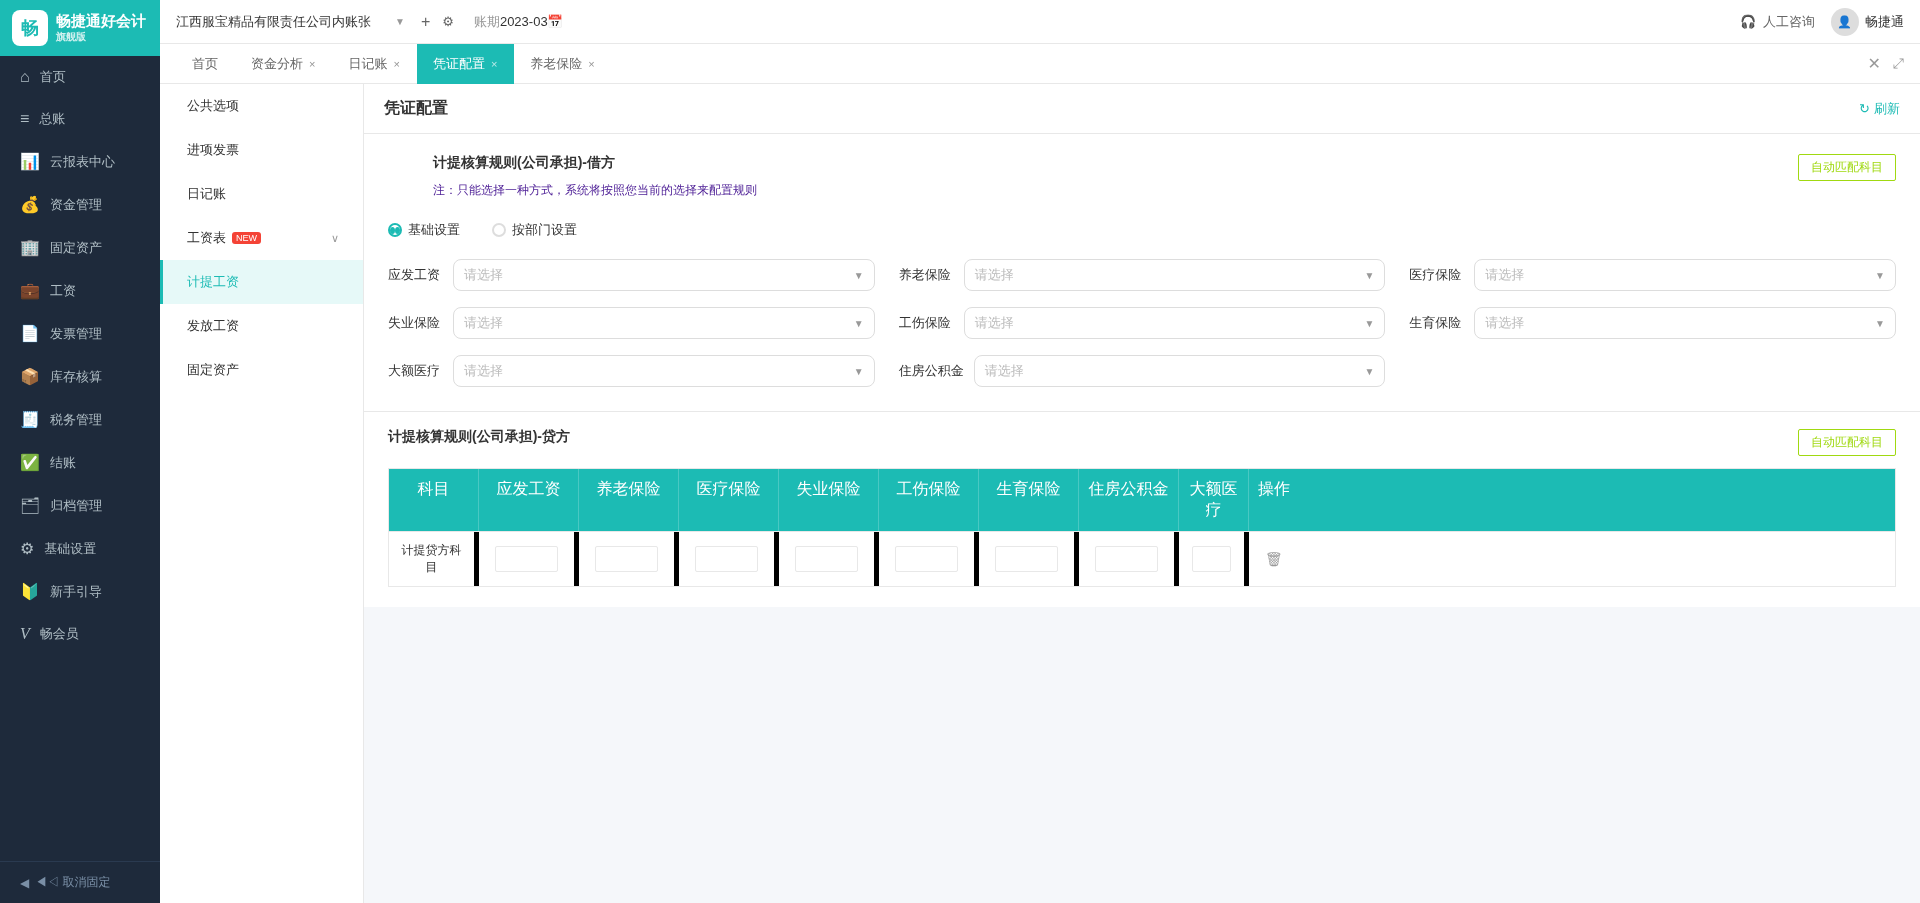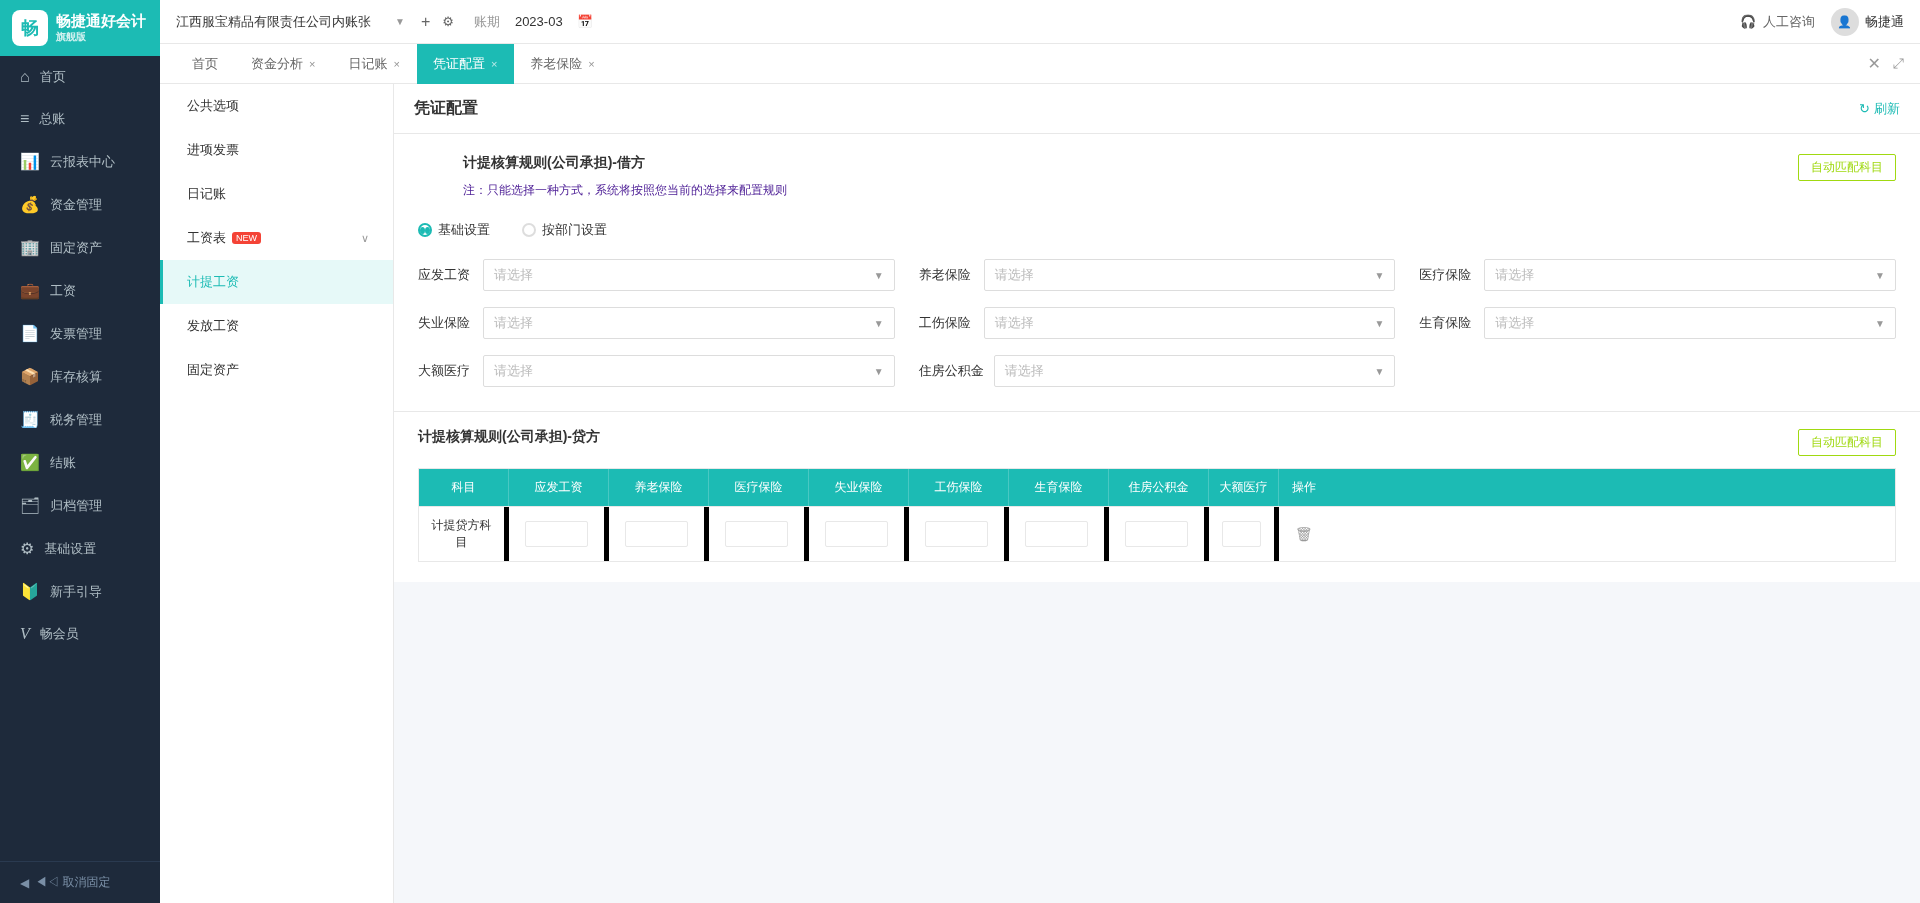--- a/index.html
+++ b/index.html
@@ -73,21 +73,21 @@
       height: 44px;
       gap: 12px;
     }
     .topbar-company {
       display: flex; align-items: center; gap: 24px;
       font-size: 13px; color: #333; cursor: pointer;
     }
     .topbar-company .arrow { color: #999; font-size: 10px; }
     .topbar-add { color: #666; font-size: 16px; cursor: pointer; margin-left: 4px; }
     .topbar-settings { color: #666; cursor: pointer; }
-    .topbar-period { display: flex; align-items: center; gap: 15px; font-size: 13px; color: #333; margin-left: 8px; }
+    .topbar-period { display: flex; align-items: center; gap: 0; font-size: 13px; color: #333; margin-left: 8px; }
     .topbar-period-label { color: #999; }
     .topbar-period-calendar { color: #1cbbb4; cursor: pointer; }
     .topbar-right { margin-left: auto; display: flex; align-items: center; gap: 16px; }
     .topbar-support { display: flex; align-items: center; gap: 6px; color: #666; font-size: 13px; cursor: pointer; }
     .topbar-user { display: flex; align-items: center; gap: 6px; color: #333; font-size: 13px; cursor: pointer; }
     .user-avatar { width: 28px; height: 28px; border-radius: 50%; background: #ddd; display: flex; align-items: center; justify-content: center; color: #666; font-size: 12px; }
 
     
     .tabbar {
       background: white;
@@ -120,21 +120,21 @@
 
     
     .page-content {
       flex: 1;
       display: flex;
       overflow: hidden;
     }
 
     
     .secondary-sidebar {
-      width: 234px;
+      width: 204px;
       background: white;
       border-right: 1px solid #e8e8e8;
       overflow-y: auto;
       flex-shrink: 0;
     }
     .secondary-sidebar-item {
       padding: 13px 24px;
       font-size: 13px;
       color: #333;
       cursor: pointer;
@@ -238,21 +238,21 @@
       display: flex; align-items: center; gap: 10px;
     }
     .form-label {
       font-size: 13px; color: #333;
       white-space: nowrap;
       min-width: 55px;
     }
     .form-select {
       flex: 1;
       border: 1px solid #ddd;
-      border-radius: 2px;
+      border-radius: 8px;
       padding: 6px 10px;
       font-size: 13px;
       color: #bbb;
       background: white;
       display: flex; align-items: center; justify-content: space-between;
       cursor: pointer;
       min-width: 0;
     }
     .form-select .placeholder { color: #bbb; }
     .form-select .arrow { color: #999; font-size: 10px; }
@@ -264,21 +264,21 @@
       padding: 16px 0 12px;
     }
     .table-container { border: 1px solid #e8e8e8; }
     .table-head {
       background: #1cbbb4;
       display: grid;
       grid-template-columns: 90px 100px 100px 100px 100px 100px 100px 100px 70px 50px;
     }
     .th {
       padding: 10px 8px;
-      font-size: 12px;
+      font-size: 16px;
       color: white;
       text-align: center;
       border-right: 1px solid rgba(255,255,255,0.2);
     }
     .th:last-child { border-right: none; }
     .table-row {
       display: grid;
       grid-template-columns: 90px 100px 100px 100px 100px 100px 100px 100px 70px 50px;
       border-top: 1px solid #e8e8e8;
     }

